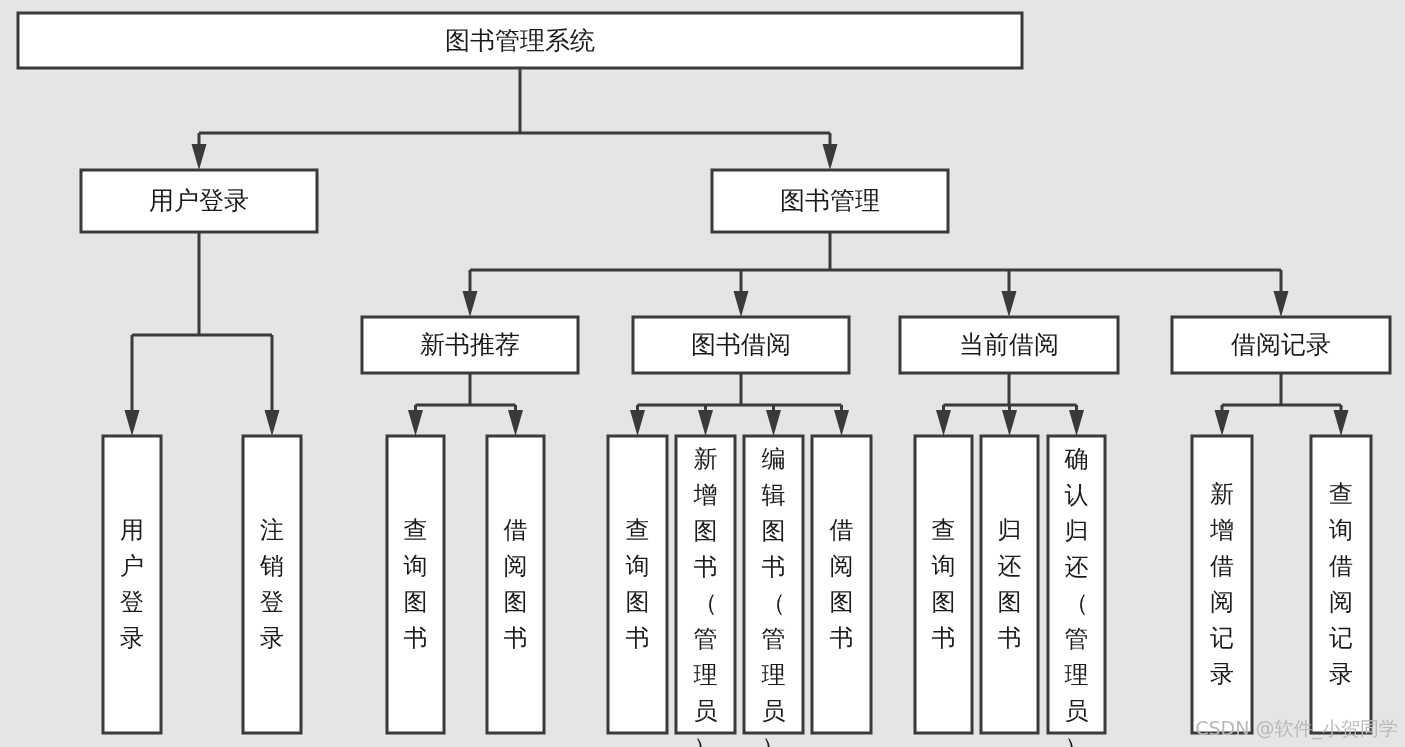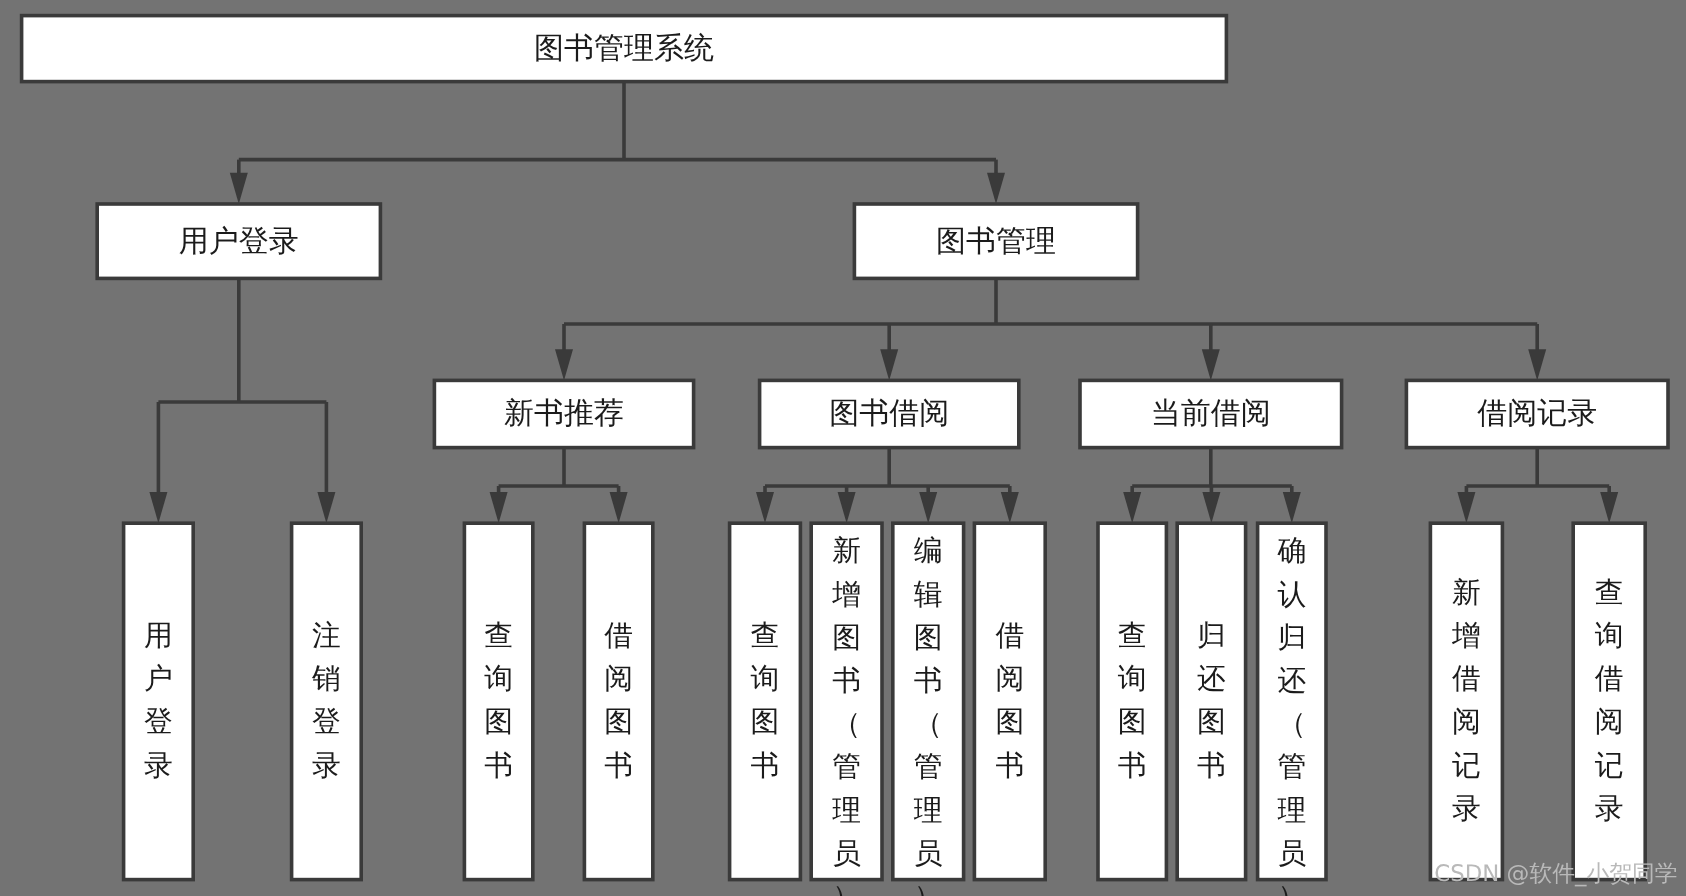--- a/index.html
+++ b/index.html
@@ -8,21 +8,21 @@
     padding: 0;
     background: #ffffff;
   }
   body {
     font-family: "DejaVu Sans", "Liberation Sans", sans-serif;
   }
   #diagram-root {
     position: relative;
     width: 1405px;
     height: 747px;
-    background: #737373;
+    background: #e5e5e5;
     overflow: hidden;
   }
   svg#tree-canvas {
     position: absolute;
     left: 0;
     top: 0;
     width: 1405px;
     height: 747px;
     display: block;
   }

